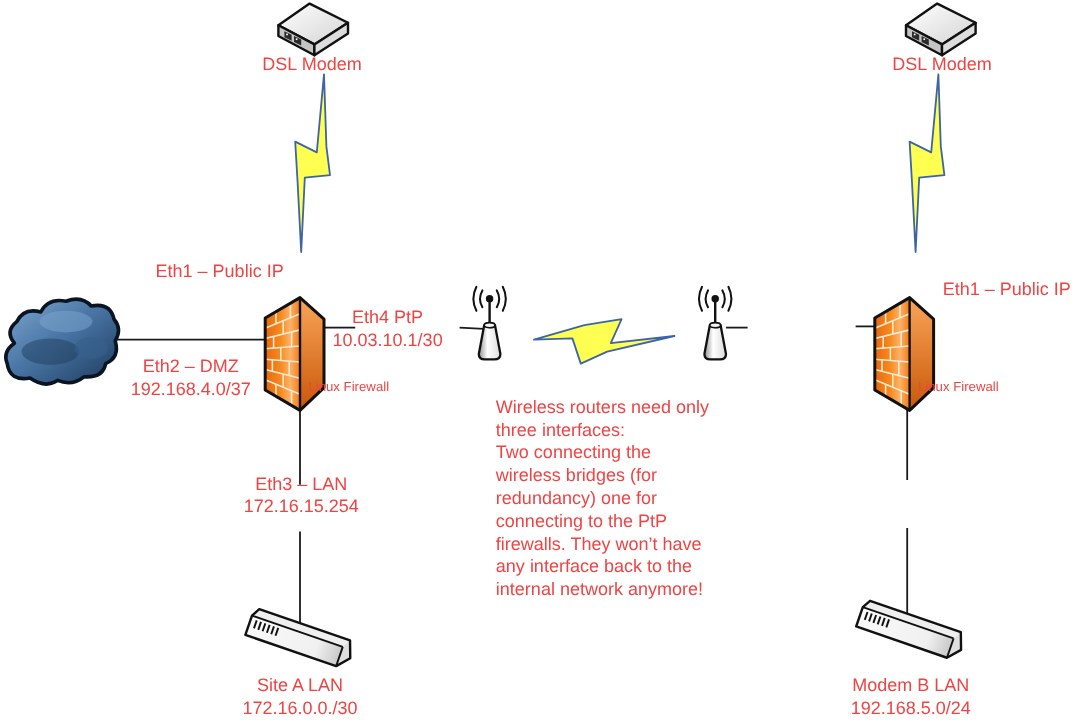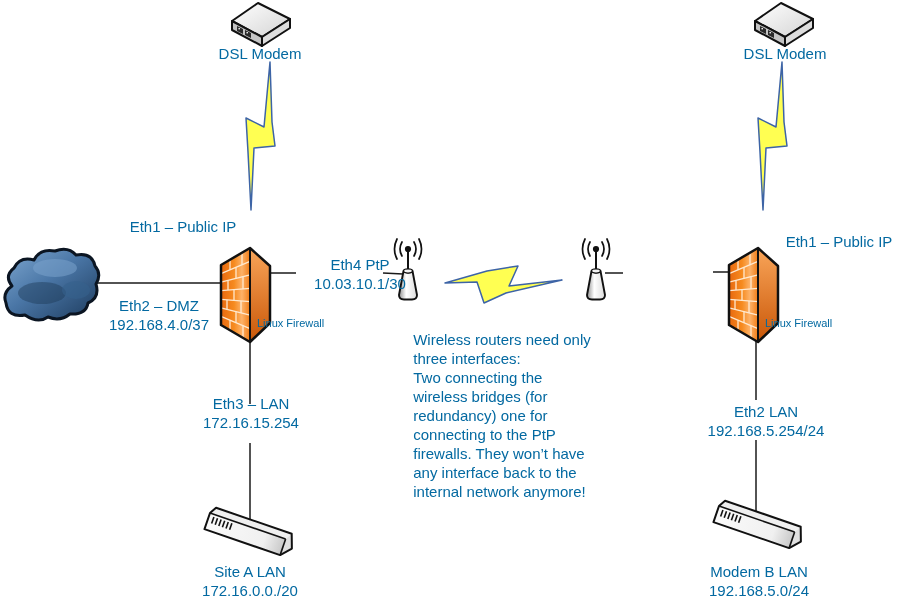--- a/index.html
+++ b/index.html
@@ -1,18 +1,18 @@
 <!DOCTYPE html>
 <html><head>
 <meta charset="utf-8">
 <style>
   html,body{margin:0;padding:0;background:#fff;}
   #canvas{
     position:relative;width:897px;height:602px;background:#ffffff;overflow:hidden;
-    font-family:"Liberation Sans","DejaVu Sans",sans-serif;color:#0369a1;
+    font-family:"Liberation Sans","DejaVu Sans",sans-serif;color:#ef4444;
   }
   #shapes{position:absolute;left:0;top:0;}
   .lbl{position:absolute;font-size:15px;line-height:19px;white-space:nowrap;
        transform:translateX(-50%);text-align:center;}
   .lbl-left{position:absolute;font-size:11px;line-height:19px;white-space:nowrap;}
   .note{position:absolute;font-size:15px;line-height:19px;text-align:left;
         transform:translateX(-50%);white-space:pre-line;}
 </style>
 </head>
 <body>
@@ -162,42 +162,38 @@
 <div class="lbl" style="left:785px;top:44px">DSL Modem</div>
 
 <div class="lbl" style="left:183px;top:217px">Eth1 – Public IP</div>
 <div class="lbl" style="left:839px;top:232px">Eth1 – Public IP</div>
 
 <div class="lbl" style="left:159px;top:296px">
   <div>Eth2 – DMZ</div>
   <div>192.168.4.0/37</div>
 </div>
 
-<div class="lbl" style="left:360px;top:255px">
+<div class="lbl" style="left:323px;top:255px">
   <div>Eth4 PtP</div>
   <div>10.03.10.1/30</div>
 </div>
 
 
 <div class="lbl-left" style="left:257px;top:314px">Linux Firewall</div>
 <div class="lbl-left" style="left:765px;top:314px">Linux Firewall</div>
 
 <div class="lbl" style="left:251px;top:394px">
   <div>Eth3 – LAN</div>
   <div>172.16.15.254</div>
 </div>
 
-<div class="lbl" style="left:766px;top:402px">
-  <div>Eth2 LAN</div>
-  <div>192.168.5.254/24</div>
-</div>
 
 <div class="lbl" style="left:250px;top:562px">
   <div>Site A LAN</div>
-  <div>172.16.0.0./20</div>
+  <div>172.16.0.0./30</div>
 </div>
 
 <div class="lbl" style="left:759px;top:562px">
   <div>Modem B LAN</div>
   <div>192.168.5.0/24</div>
 </div>
 
 <div class="note" style="left:502px;top:330px">Wireless routers need only
 three interfaces:
 Two connecting the

